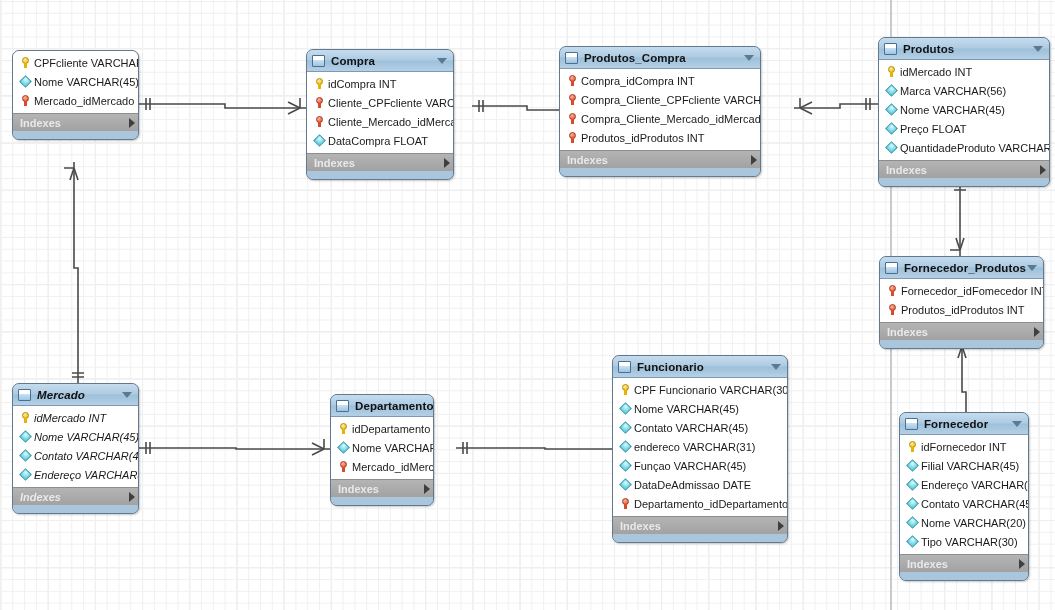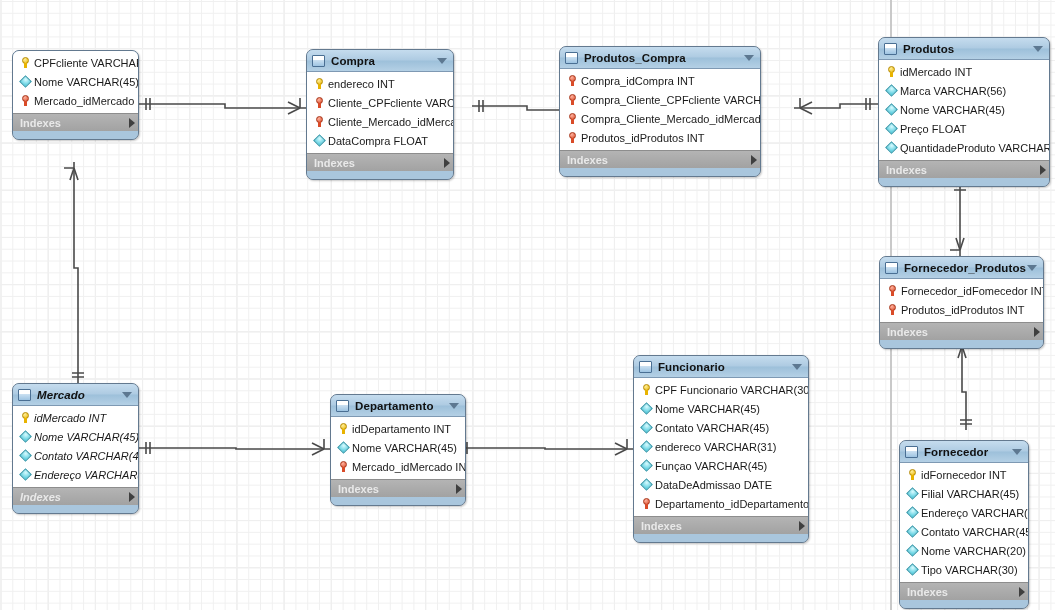--- a/index.html
+++ b/index.html
@@ -252,21 +252,21 @@
       <div class="tbl-title">
         <span class="tico"></span>
         <span class="tname">Compra</span>
         <span class="tcaret"></span>
       </div>
       <div class="tbl-cols">
         <div class="col">
           <span class="ci">
             <span class="key-pk"></span>
           </span>
-          <span class="ctext">endereco INT</span>
+          <span class="ctext">idCompra INT</span>
         </div>
         <div class="col">
           <span class="ci">
             <span class="key-fk"></span>
           </span>
           <span class="ctext">Cliente_CPFcliente VARCHAR(30)</span>
         </div>
         <div class="col">
           <span class="ci">
             <span class="key-fk"></span>
@@ -387,21 +387,21 @@
           </span>
           <span class="ctext">Produtos_idProdutos INT</span>
         </div>
       </div>
       <div class="tbl-indexes">
         <span class="ilabel">Indexes</span>
         <span class="icaret"></span>
       </div>
       <div class="tbl-foot"></div>
     </div>
-    <div class="tbl" style="left: 899px; top: 440px; width: 130px;">
+    <div class="tbl" style="left: 899px; top: 412px; width: 130px;">
       <div class="tbl-title">
         <span class="tico"></span>
         <span class="tname">Fornecedor</span>
         <span class="tcaret"></span>
       </div>
       <div class="tbl-cols">
         <div class="col">
           <span class="ci">
             <span class="key-pk"></span>
           </span>
@@ -475,21 +475,21 @@
           </span>
           <span class="ctext">Endereço VARCHAR(45)</span>
         </div>
       </div>
       <div class="tbl-indexes">
         <span class="ilabel">Indexes</span>
         <span class="icaret"></span>
       </div>
       <div class="tbl-foot"></div>
     </div>
-    <div class="tbl" style="left: 330px; top: 394px; width: 136px;">
+    <div class="tbl" style="left: 330px; top: 394px; width: 104px;">
       <div class="tbl-title">
         <span class="tico"></span>
         <span class="tname">Departamento</span>
         <span class="tcaret"></span>
       </div>
       <div class="tbl-cols">
         <div class="col">
           <span class="ci">
             <span class="key-pk"></span>
           </span>
@@ -507,21 +507,21 @@
           </span>
           <span class="ctext">Mercado_idMercado INT</span>
         </div>
       </div>
       <div class="tbl-indexes">
         <span class="ilabel">Indexes</span>
         <span class="icaret"></span>
       </div>
       <div class="tbl-foot"></div>
     </div>
-    <div class="tbl" style="left: 633px; top: 355px; width: 176px;">
+    <div class="tbl" style="left: 612px; top: 355px; width: 176px;">
       <div class="tbl-title">
         <span class="tico"></span>
         <span class="tname">Funcionario</span>
         <span class="tcaret"></span>
       </div>
       <div class="tbl-cols">
         <div class="col">
           <span class="ci">
             <span class="key-pk"></span>
           </span>

